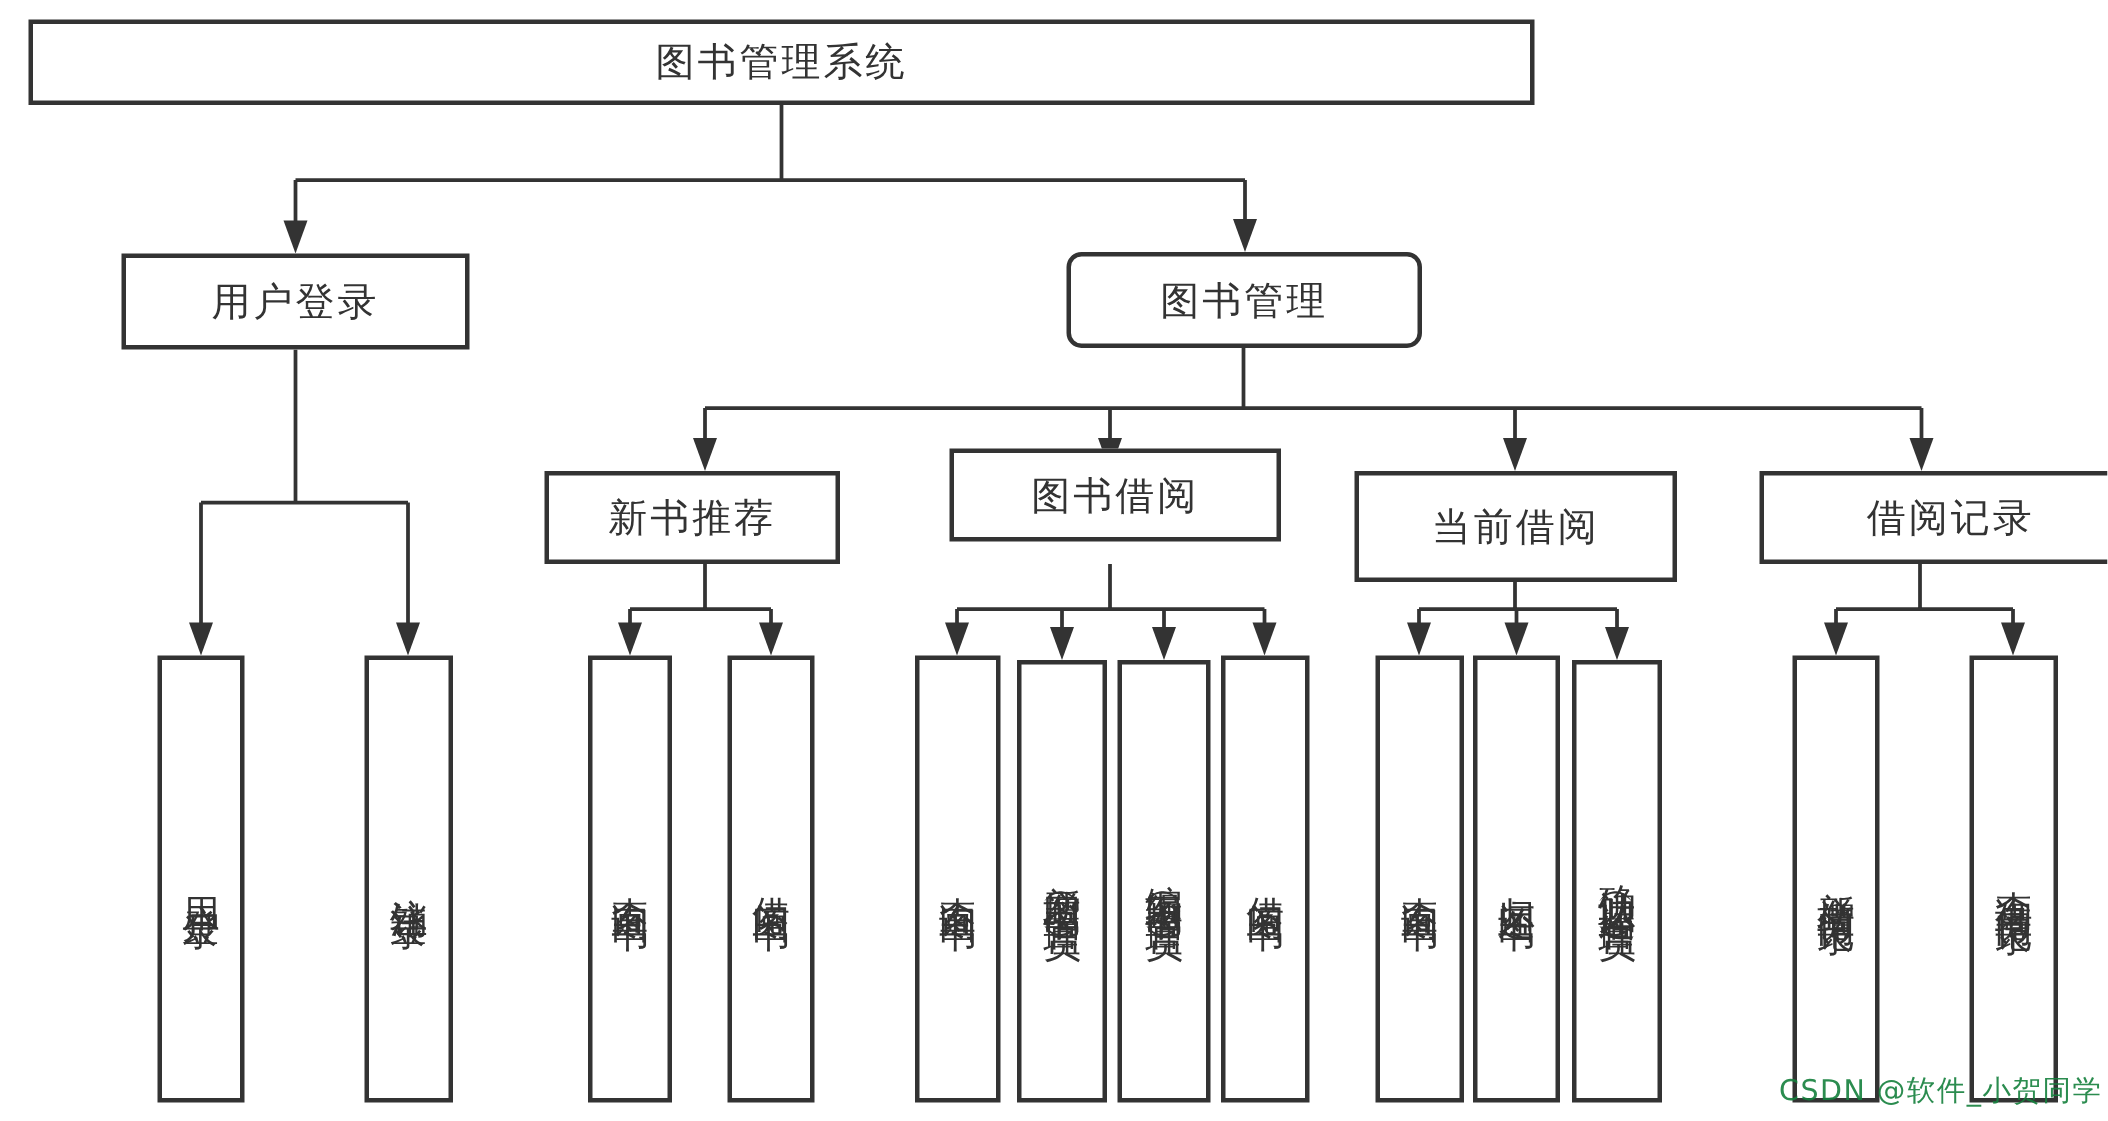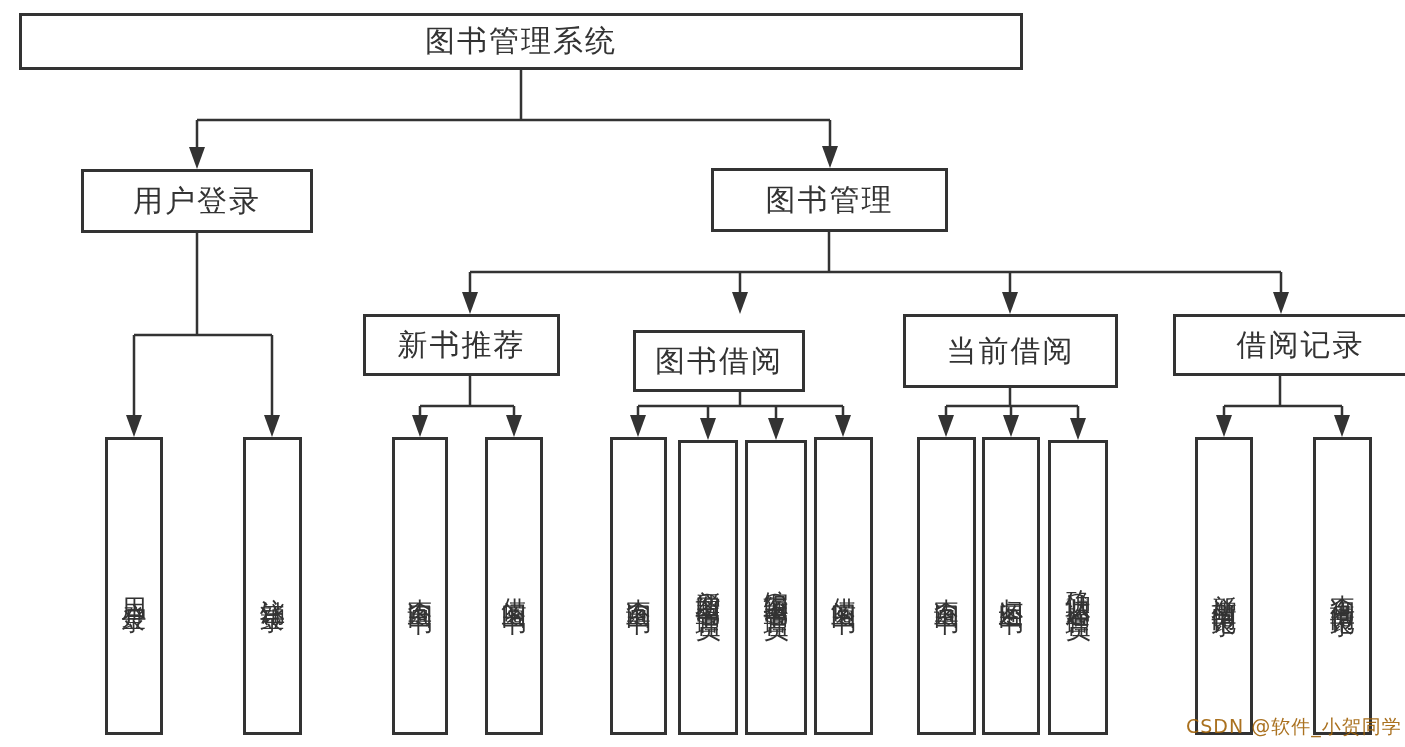--- a/index.html
+++ b/index.html
@@ -14,21 +14,21 @@
   .box{
     position:absolute;
     box-sizing:border-box;
     border:3px solid #333333;
     background:#ffffff;
     display:flex;
     align-items:center;
     justify-content:center;
   }
   .hbox{
-    font-size:30px;
+    font-size:26px;
     letter-spacing:2px;
     white-space:nowrap;
   }
   .vbox span{
     writing-mode:vertical-rl;
     text-orientation:mixed;
     font-size:25px;
     line-height:1;
     letter-spacing:4px;
     white-space:nowrap;
@@ -36,31 +36,31 @@
   svg.wires{
     position:absolute;left:0;top:0;
     width:1405px;height:747px;
     pointer-events:none;
   }
   .watermark{
     position:absolute;
     left:1186px;top:714px;
     font-size:19px;
     letter-spacing:1px;
-    color:#a16207;
+    color:#15803d;
     opacity:.9;
     white-space:nowrap;
     z-index:5;
   }
   
   #b-root      {left:19px;  top:13px;  width:1004px;height:57px;}
   #b-login     {left:81px;  top:169px; width:232px; height:64px;}
-  #b-mgmt      {left:711px; top:168px; width:237px; height:64px;}
+  #b-mgmt      {left:711px; top:168px; width:237px; height:64px;border-radius:10px;}
   #b-rec       {left:363px; top:314px; width:197px; height:62px;}
-  #b-bb        {left:633px; top:330px; width:172px; height:62px;}
+  #b-bb        {left:633px; top:299px; width:221px; height:62px;}
   #b-cb        {left:903px; top:314px; width:215px; height:74px;}
   #b-rr        {left:1173px;top:314px; width:255px; height:62px;}
   #b-login-user{left:105px; top:437px; width:58px;  height:298px;}
   #b-login-out {left:243px; top:437px; width:59px;  height:298px;}
   #b-rec-q     {left:392px; top:437px; width:56px;  height:298px;}
   #b-rec-b     {left:485px; top:437px; width:58px;  height:298px;}
   #b-bb-q      {left:610px; top:437px; width:57px;  height:298px;}
   #b-bb-a      {left:678px; top:440px; width:60px;  height:295px;}
   #b-bb-e      {left:745px; top:440px; width:62px;  height:295px;}
   #b-bb-b      {left:814px; top:437px; width:59px;  height:298px;}

